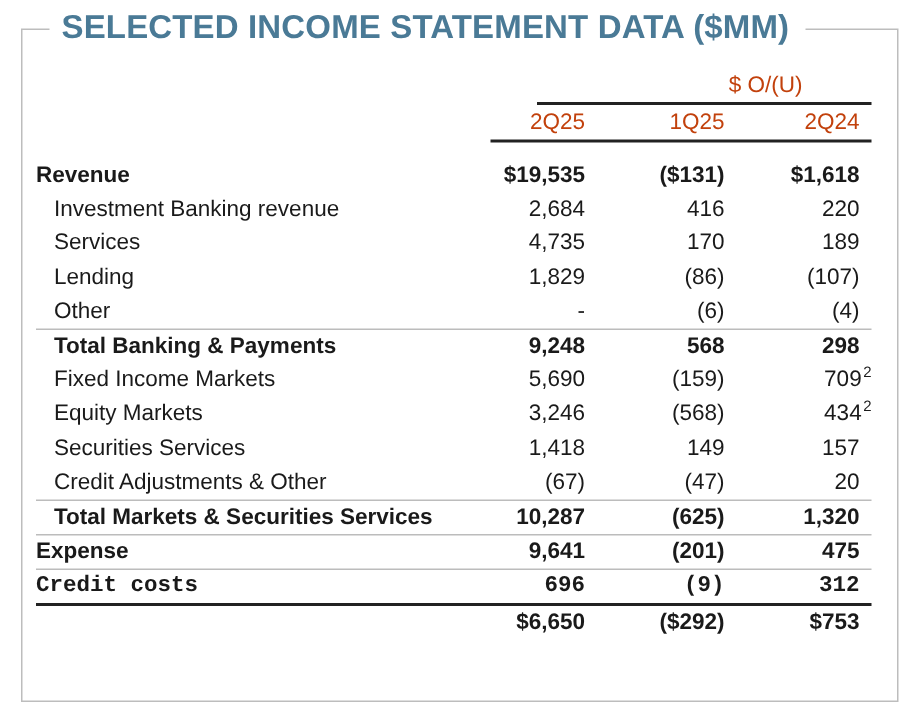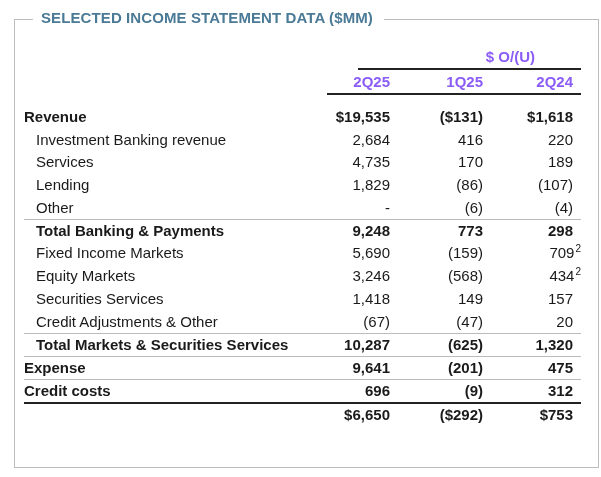--- a/index.html
+++ b/index.html
@@ -1,29 +1,29 @@
 <!DOCTYPE html>
 <html><head>
 <meta charset="utf-8">
 <style>
   html, body { margin:0; padding:0; background:#ffffff; }
   body { width:601px; height:477px; position:relative; overflow:hidden;
          font-family:"Liberation Sans", sans-serif; color:#1a1a1a; }
   .frame { position:absolute; left:14px; top:19px; width:585px; height:449px;
            border:1px solid #bdbdbd; box-sizing:border-box; }
   .title { position:absolute; left:33px; top:7px; padding:0 11px 0 8px; background:#fff;
-           color:#4a7a96; font-weight:bold; font-size:15px; line-height:22px; letter-spacing:0.1px; }
+           color:#4a7a96; font-weight:bold; font-size:22px; line-height:22px; letter-spacing:0.1px; }
   .tbl { position:absolute; left:24px; top:46px; width:557px; }
   .row { position:relative; height:22.7px; line-height:22.7px; font-size:15px; }
   .row .label { position:absolute; left:0; }
   .row .label.indent { left:12px; }
   .row .c { position:absolute; text-align:right; }
   .c1 { right:191px; } .c2 { right:98px; } .c3 { right:8px; }
   .bold { font-weight:bold; }
-  .hdr { color:#8b5cf6; font-weight:bold; }
+  .hdr { color:#c2410c; font-weight:normal; }
   .sup { font-size:10px; position:relative; top:-6px; margin-left:1px; }
   .line-top-grey { border-top:1px solid #bcbcbc; }
   .line-top-black { border-top:2px solid #222; }
   .hdr-rule { position:absolute; height:2px; background:#222; }
 </style>
 </head>
 <body>
 
 <div class="frame"></div>
 <div class="title">SELECTED INCOME STATEMENT DATA ($MM)</div>
@@ -68,21 +68,21 @@
       </div>
       <div class="row">
         <span class="label indent">Other</span>
         <span class="c c1"><span>-</span></span>
         <span class="c c2"><span>(6)</span></span>
         <span class="c c3"><span>(4)</span></span>
       </div>
       <div class="row bold line-top-grey" style="height: 22px;">
         <span class="label indent">Total Banking &amp; Payments</span>
         <span class="c c1"><span>9,248</span></span>
-        <span class="c c2"><span>773</span></span>
+        <span class="c c2"><span>568</span></span>
         <span class="c c3"><span>298</span></span>
       </div>
       <div class="row">
         <span class="label indent">Fixed Income Markets</span>
         <span class="c c1"><span>5,690</span></span>
         <span class="c c2"><span>(159)</span></span>
         <span class="c c3" style="right: 0px;"><span>709</span><span class="sup">2</span></span>
       </div>
       <div class="row">
         <span class="label indent">Equity Markets</span>
@@ -107,21 +107,21 @@
         <span class="c c1"><span>10,287</span></span>
         <span class="c c2"><span>(625)</span></span>
         <span class="c c3"><span>1,320</span></span>
       </div>
       <div class="row bold line-top-grey" style="height: 22px;">
         <span class="label">Expense</span>
         <span class="c c1"><span>9,641</span></span>
         <span class="c c2"><span>(201)</span></span>
         <span class="c c3"><span>475</span></span>
       </div>
-      <div class="row bold line-top-grey" style="height: 22px;">
+      <div class="row bold line-top-grey" style="height: 22px; font-family: Liberation Mono, monospace;">
         <span class="label">Credit costs</span>
         <span class="c c1"><span>696</span></span>
         <span class="c c2"><span>(9)</span></span>
         <span class="c c3"><span>312</span></span>
       </div>
       <div class="row bold line-top-black" style="height: 24px;">
         <span class="c c1"><span>$6,650</span></span>
         <span class="c c2"><span>($292)</span></span>
         <span class="c c3"><span>$753</span></span>
       </div>

